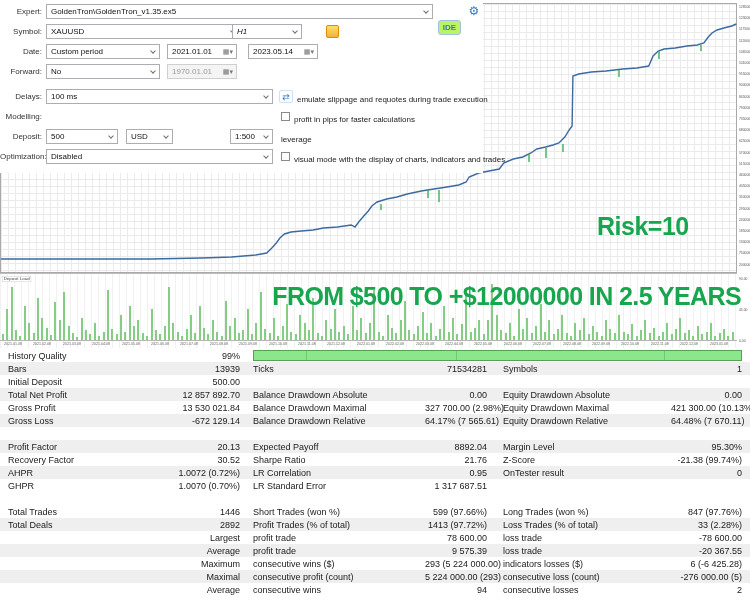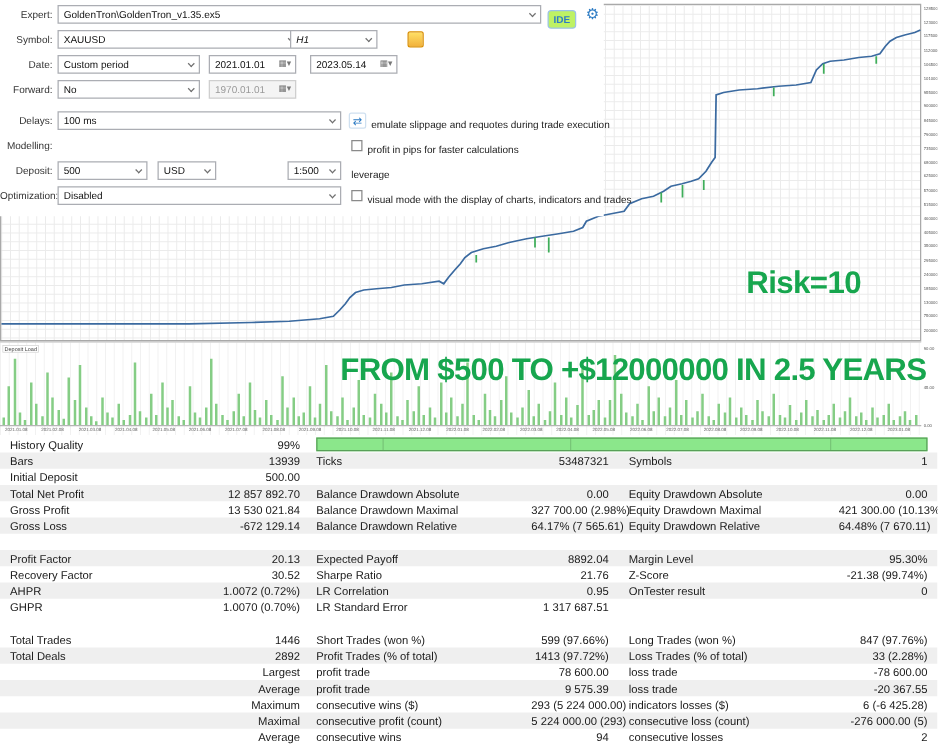--- a/index.html
+++ b/index.html
@@ -19,21 +19,21 @@
   #form-panel { position:absolute; left:0; top:0; width:483px; height:173px; background:#fff; font-size:8px; color:#222; }
   .frow { position:absolute; left:0; width:538px; height:15px; }
   .flabel { position:absolute; left:0; top:3px; width:42px; text-align:right; color:#333; }
   .combo { position:absolute; top:0; height:15px; background:#fff; border:1px solid #abadb3; font-size:8px; color:#111;
            line-height:13px; padding-left:4px; white-space:nowrap; overflow:hidden; }
   .chev { position:absolute; right:4px; top:4px; width:4px; height:4px; border-right:1px solid #707070; border-bottom:1px solid #707070; transform:rotate(45deg); }
   .cal { position:absolute; right:3px; top:3px; font-size:7px; color:#777; line-height:8px; }
   .combo.disabled { background:#f4f4f4; color:#9a9a9a; border-color:#cfcfcf; }
   .note { position:absolute; top:6px; font-size:8px; color:#222; white-space:nowrap; }
   .cbox { position:absolute; top:3px; width:9px; height:9px; background:#fff; border:1px solid #8a8a8a; }
-  #ide-btn { position:absolute; left:438px; top:4px; width:23px; height:15px; border:1px solid #9cc3e5; border-radius:3px; color:#2e7cc4;
+  #ide-btn { position:absolute; left:438px; top:16px; width:23px; height:15px; border:1px solid #9cc3e5; border-radius:3px; color:#2e7cc4;
              font-size:8px; font-weight:bold; text-align:center; line-height:13px; background:#bef264; }
   #gear-btn { position:absolute; left:466px; top:-1px; width:16px; height:16px; color:#2e7cc4; font-size:12px; line-height:16px; text-align:center; }
   #sym-btn { position:absolute; left:326px; top:1px; width:13px; height:13px; border-radius:2px; border:1px solid #d98e00;
              background:linear-gradient(#ffe066,#f2b23c); }
   #delay-icn { position:absolute; left:279px; top:1px; width:14px; height:13px; border:1px solid #cfe0f0; border-radius:2px;
                color:#2e7cc4; font-size:9px; line-height:12px; text-align:center; background:#fff; }
 
   
   #risk-note { position:absolute; left:597px; top:212px; font-size:25px; font-weight:bold; color:#17a64e; letter-spacing:-0.5px; }
   #headline { position:absolute; right:9px; top:282px; font-size:25px; font-weight:bold; color:#17a64e; letter-spacing:-0.6px; white-space:nowrap; z-index:5; }
@@ -411,21 +411,21 @@
             <div class="qdiv" style="left: 52px;"></div>
             <div class="qdiv" style="left: 202px;"></div>
             <div class="qdiv" style="left: 410px;"></div>
           </div>
         </div>
         <div class="srow alt">
           <div class="c-l1">Bars</div>
           <div class="c-v">13939</div>
           <div class="c-gap"></div>
           <div class="c-l">Ticks</div>
-          <div class="c-v">53487321</div>
+          <div class="c-v">71534281</div>
           <div class="c-gap"></div>
           <div class="c-l">Symbols</div>
           <div class="c-v">1</div>
         </div>
         <div class="srow">
           <div class="c-l1">Initial Deposit</div>
           <div class="c-v">500.00</div>
           <div class="c-gap"></div>
           <div class="c-l"></div>
           <div class="c-v"></div>

